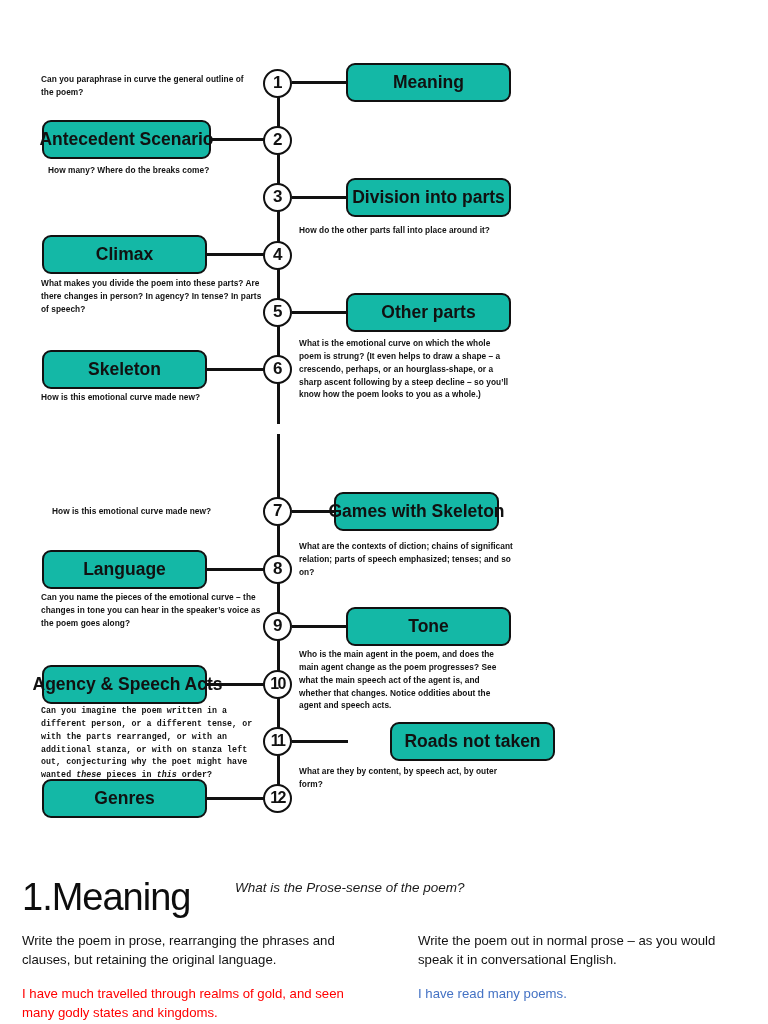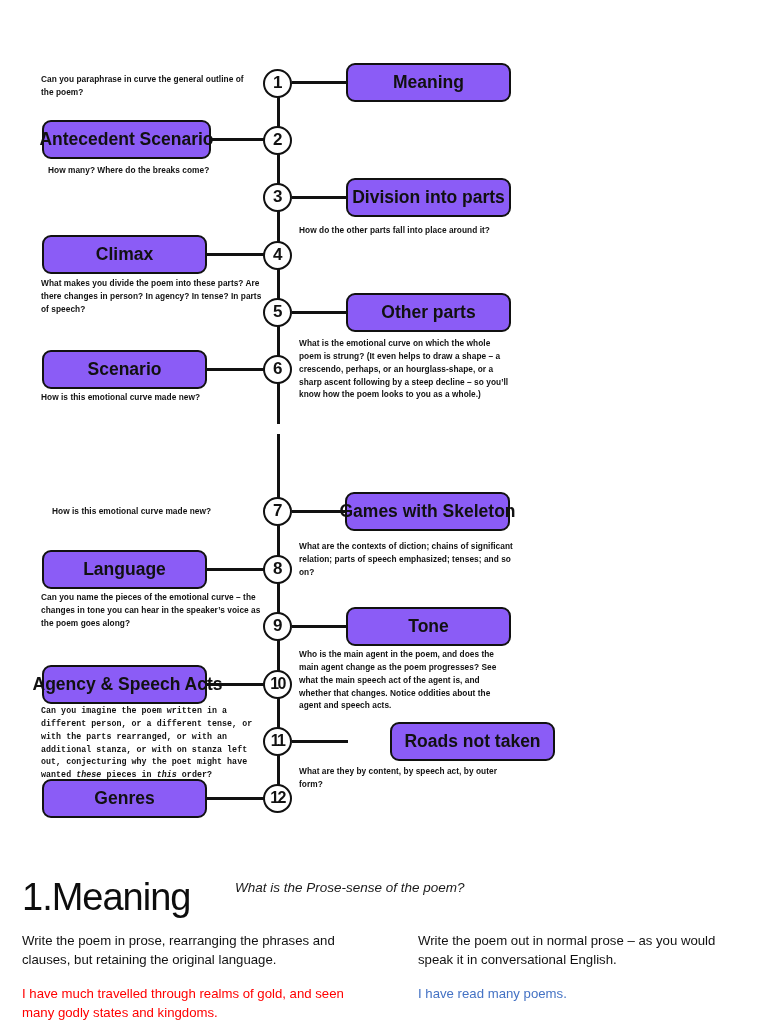--- a/index.html
+++ b/index.html
@@ -58,21 +58,21 @@
     z-index: 5;
   }
   .node-circle.wide { letter-spacing: -1.6px; font-size: 16px; }
 
   
   .node-box {
     position: absolute;
     height: 39px;
     border: 2.3px solid #111111;
     border-radius: 9px;
-    background: #8b5cf6;
+    background: #14b8a6;
     display: flex;
     align-items: center;
     justify-content: center;
     font-size: 17.5px;
     font-weight: bold;
     color: #111111;
     z-index: 4;
     padding: 0 6px;
     white-space: nowrap;
   }
@@ -185,29 +185,29 @@
   <div class="node-box" style="left:346px; top:293px; width:165px;">
     <span>Other parts</span>
   </div>
   <div class="note" style="left:299px; top:337px; width:215px;">What is the emotional curve on which the whole poem is strung? (It even helps to draw a shape – a crescendo, perhaps, or an hourglass-shape, or a sharp ascent following by a steep decline – so you’ll know how the poem looks to you as a whole.)</div>
 
   <div class="connector" style="left:206px; top:368px; width:60px;"></div>
   <div class="node-circle" style="left:263px; top:355px;">
     <span>6</span>
   </div>
   <div class="node-box" style="left:42px; top:350px; width:165px;">
-    <span>Scenario</span>
+    <span>Skeleton</span>
   </div>
   <div class="note" style="left:41px; top:391px; width:230px;">How is this emotional curve made new?</div>
 
   <div class="connector" style="left:292px; top:510px; width:56px;"></div>
   <div class="node-circle" style="left:263px; top:497px;">
     <span>7</span>
   </div>
-  <div class="node-box" style="left:345px; top:492px; width:165px;">
+  <div class="node-box" style="left:334px; top:492px; width:165px;">
     <span class="small-text">Games  with Skeleton</span>
   </div>
   <div class="note" style="left:52px; top:505px; width:230px;">How is this emotional curve made new?</div>
 
   <div class="connector" style="left:206px; top:568px; width:60px;"></div>
   <div class="node-circle" style="left:263px; top:555px;">
     <span>8</span>
   </div>
   <div class="node-box" style="left:42px; top:550px; width:165px;">
     <span>Language</span>

